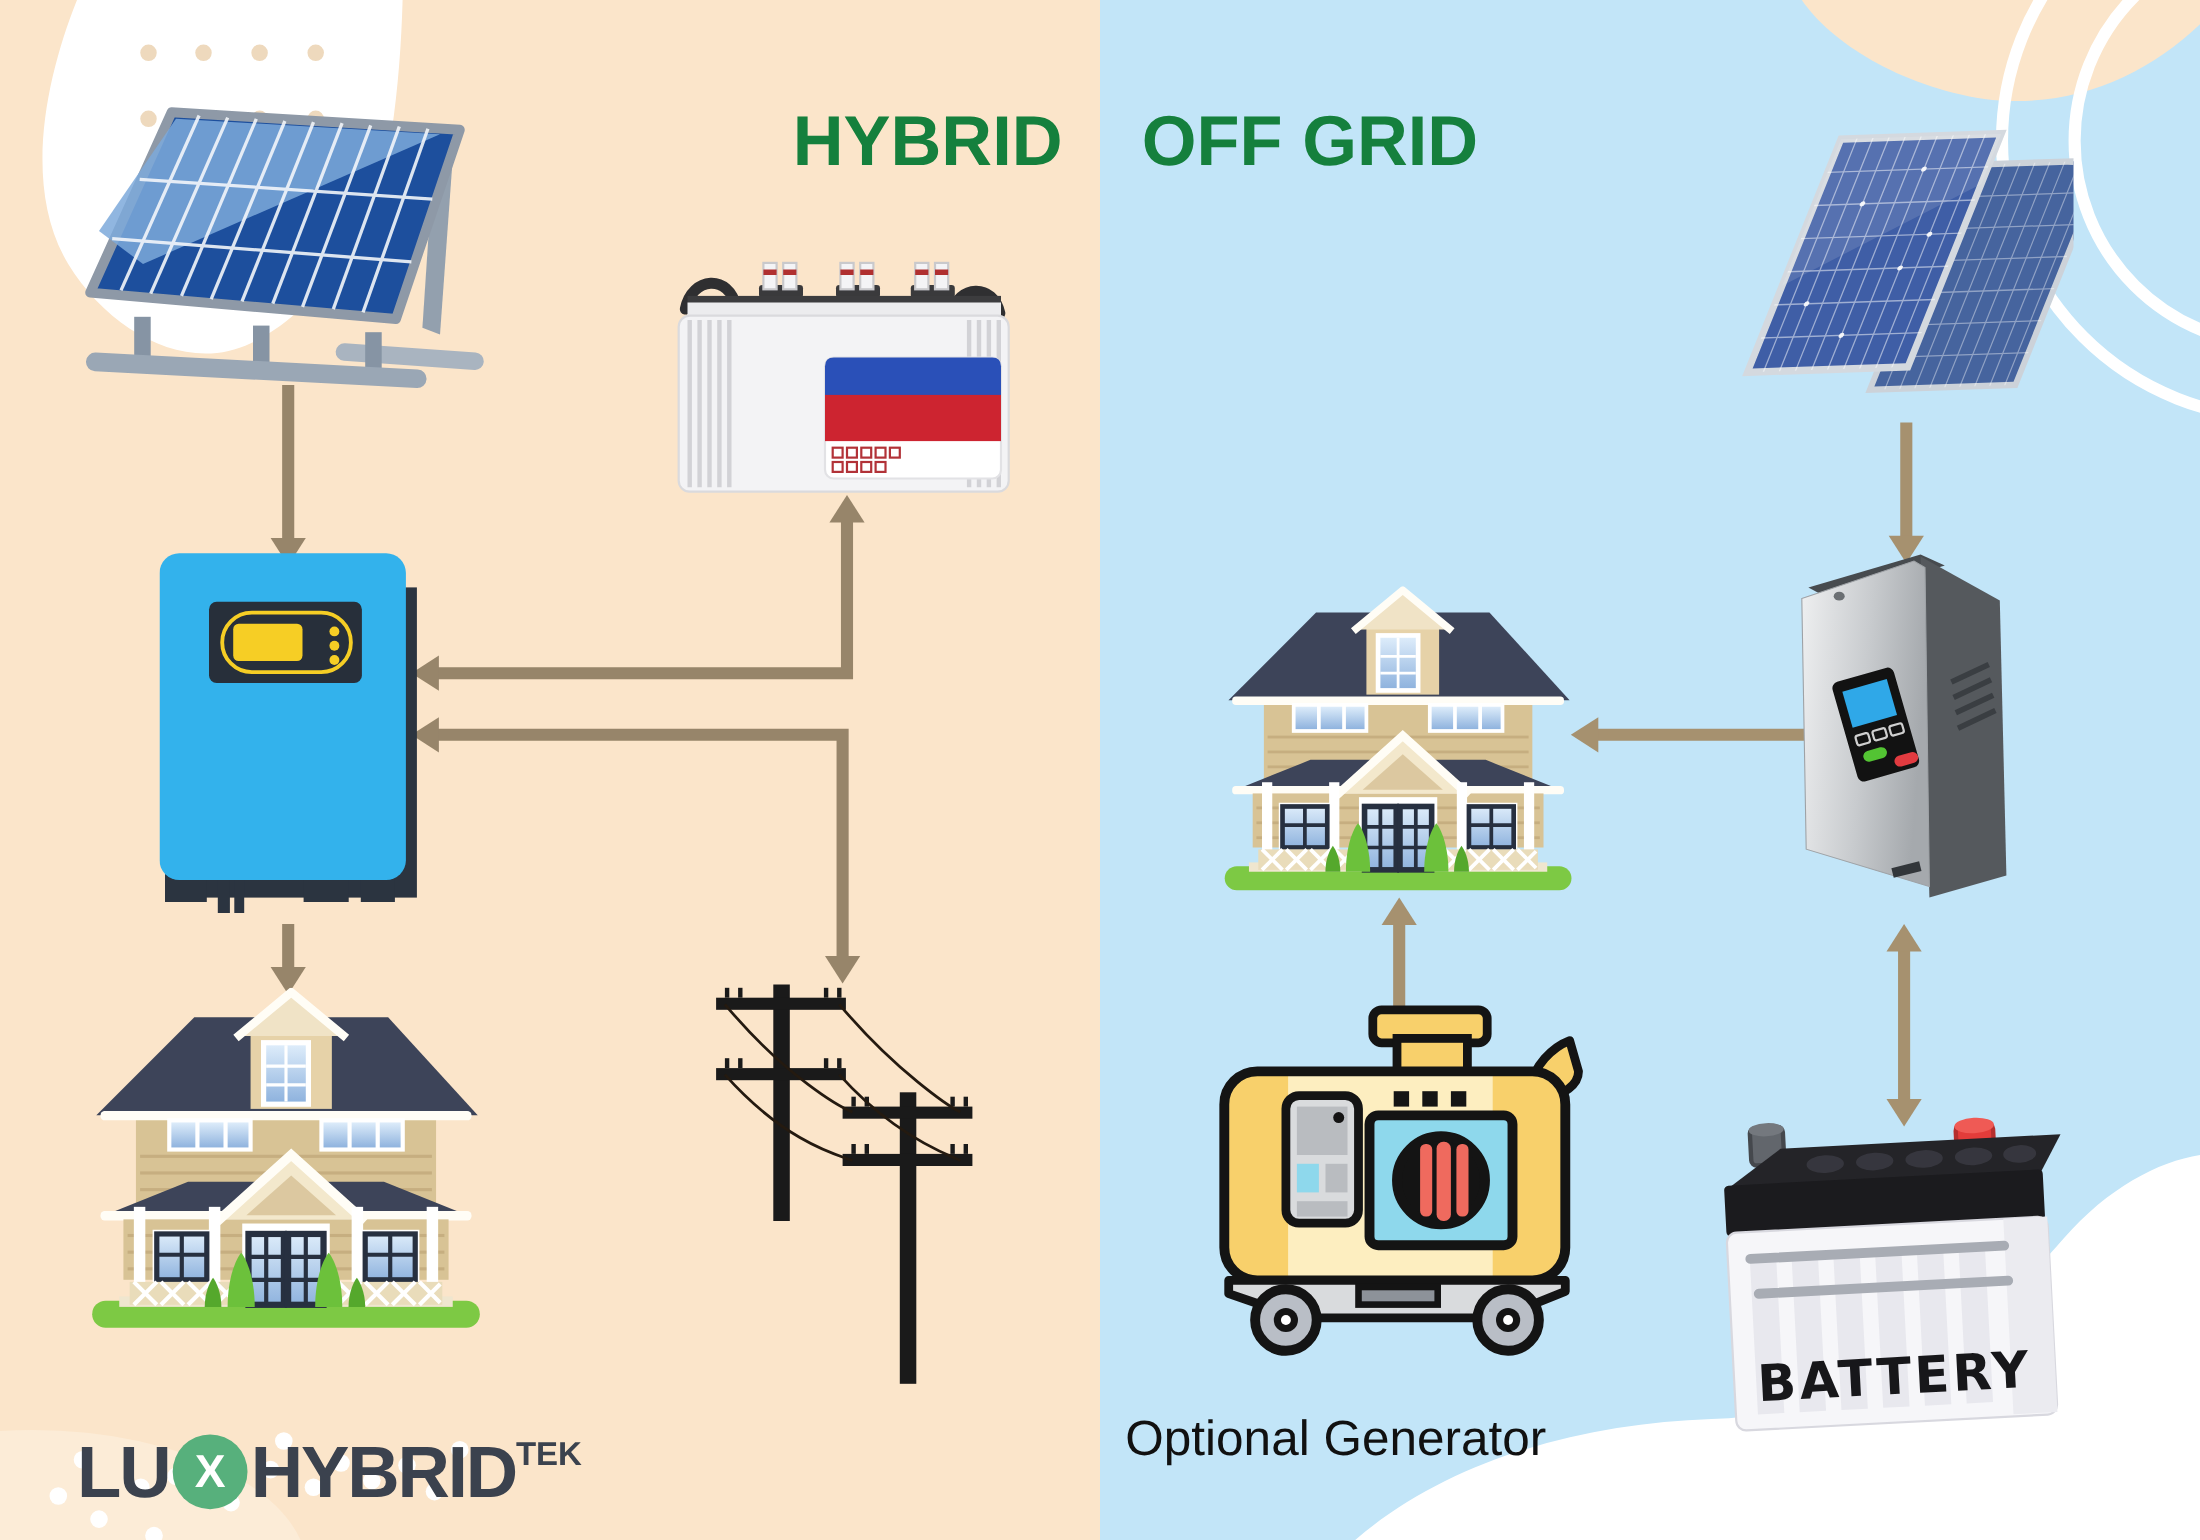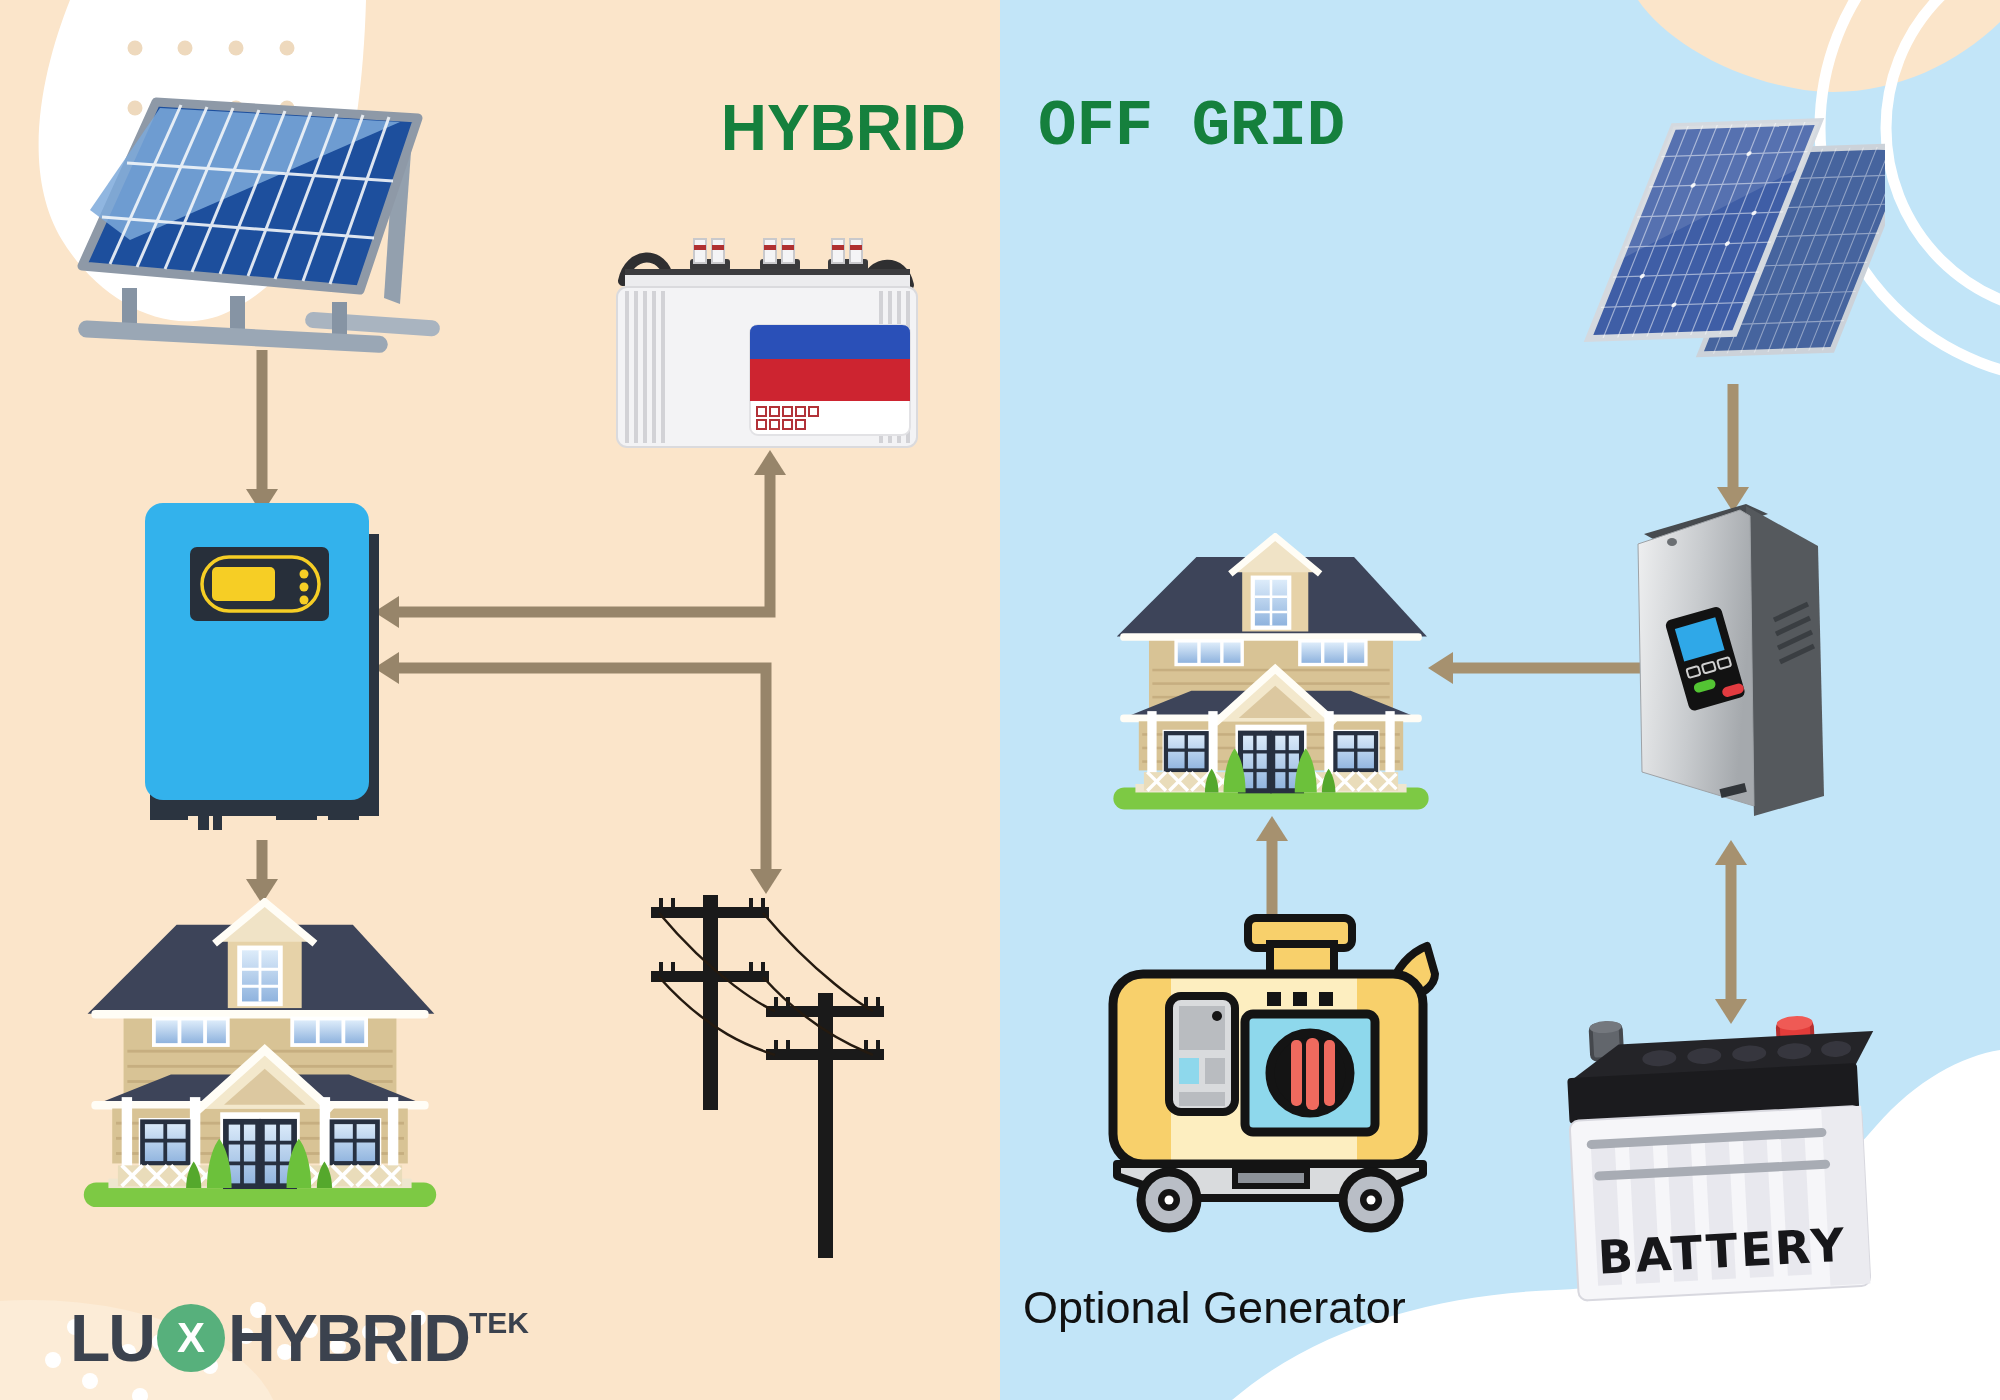--- a/index.html
+++ b/index.html
@@ -5,21 +5,21 @@
   html,body{margin:0;padding:0;}
   body{font-family:"Liberation Sans", sans-serif; background:#888;}
   .canvas{position:relative;width:2000px;height:1400px;overflow:hidden;background:#fbe5ca;}
   .abs{position:absolute;}
   svg{display:block;}
   .panel{position:absolute;top:0;height:1400px;width:1000px;}
   .panel.left{left:0;background:#fbe5ca;}
   .panel.right{left:1000px;background:#c2e5f8;}
   .title{position:absolute;top:48px;font-size:64px;font-weight:800;color:#15803d;letter-spacing:0px;white-space:nowrap;}
   .title-left{left:0;width:966px;text-align:right;}
-  .title-right{left:1038px;text-align:left;font-family:Liberation Mono, monospace;}
+  .title-right{left:1038px;text-align:left;}
   .logo{position:absolute;left:70px;top:1256px;display:flex;align-items:center;color:#3b424e;font-weight:800;margin-top:48px;}
   .logo-lu,.logo-power{font-size:66px;letter-spacing:-2px;line-height:1;}
   .logo-circle{width:68px;height:68px;border-radius:50%;background:#57b07c;color:#ffffff;display:flex;align-items:center;justify-content:center;font-size:42px;font-weight:800;margin:0 3px;}
   .logo-tek{font-size:30px;line-height:1;align-self:flex-start;padding-top:4px;letter-spacing:0;}
   .caption{position:absolute;left:1023px;top:1282px;width:500px;text-align:left;font-size:45px;color:#111;font-weight:400;}
 </style>
 </head>
 <body>
 
 <div class="canvas">

